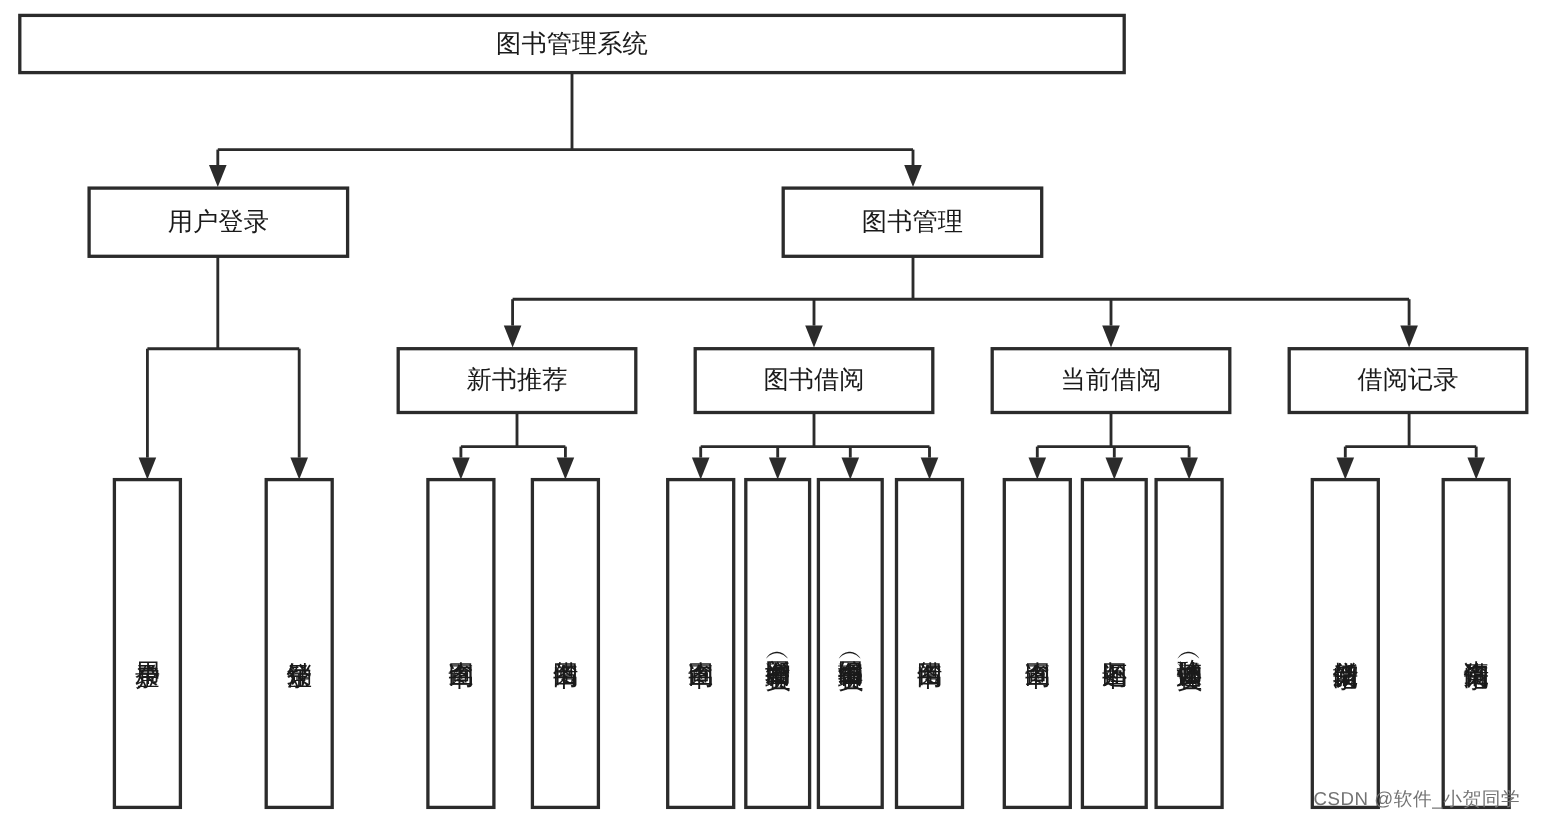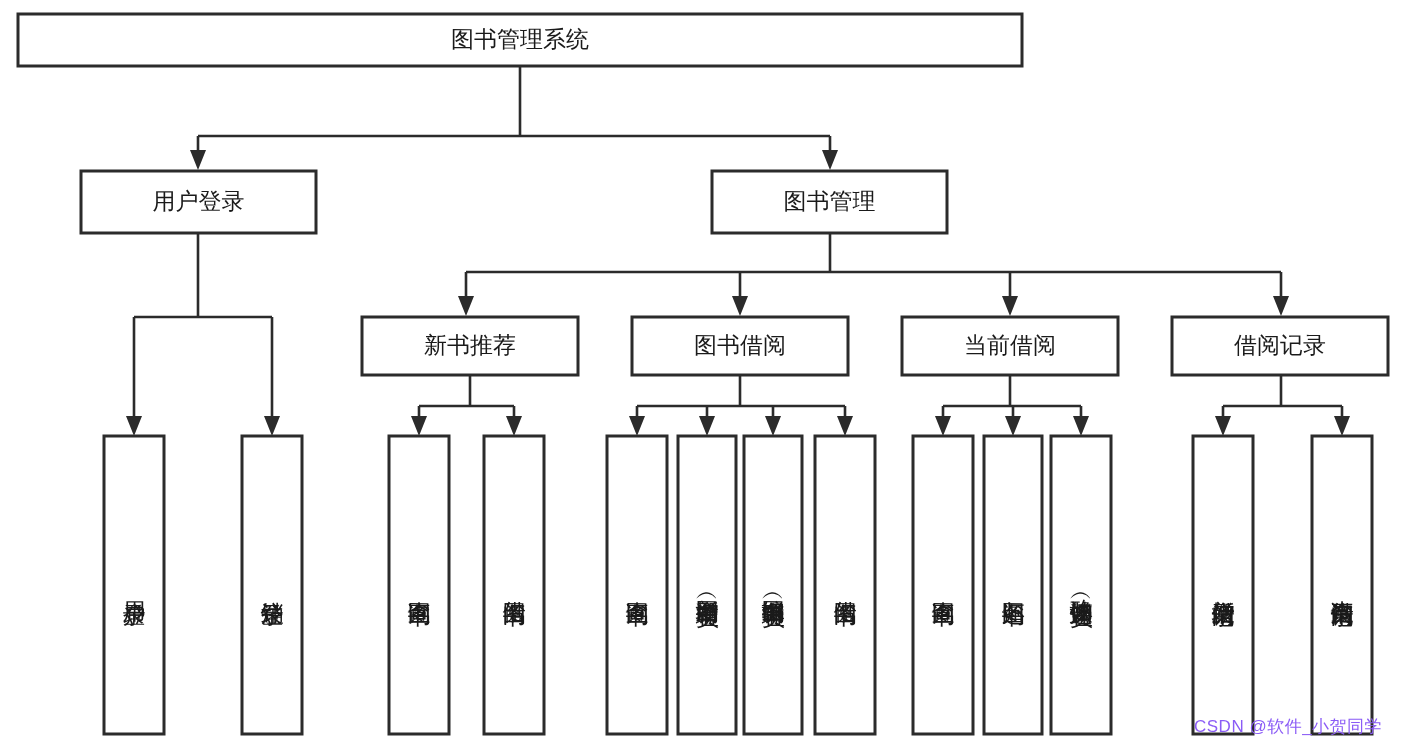--- a/index.html
+++ b/index.html
@@ -61,21 +61,21 @@
     display: flex;
     align-items: center;
     justify-content: center;
     white-space: nowrap;
     pointer-events: none;
   }
   .watermark {
     position: absolute;
     font-family: "Liberation Sans", "DejaVu Sans", sans-serif;
     font-size: 17px;
-    color: #8b5cf6;
+    color: #737373;
     white-space: nowrap;
     letter-spacing: 0.5px;
   }
 </style>
 </head>
 <body>
 
 <div id="diagram-root">
 
   <svg class="diagram-canvas" viewBox="0 0 1405 747">

